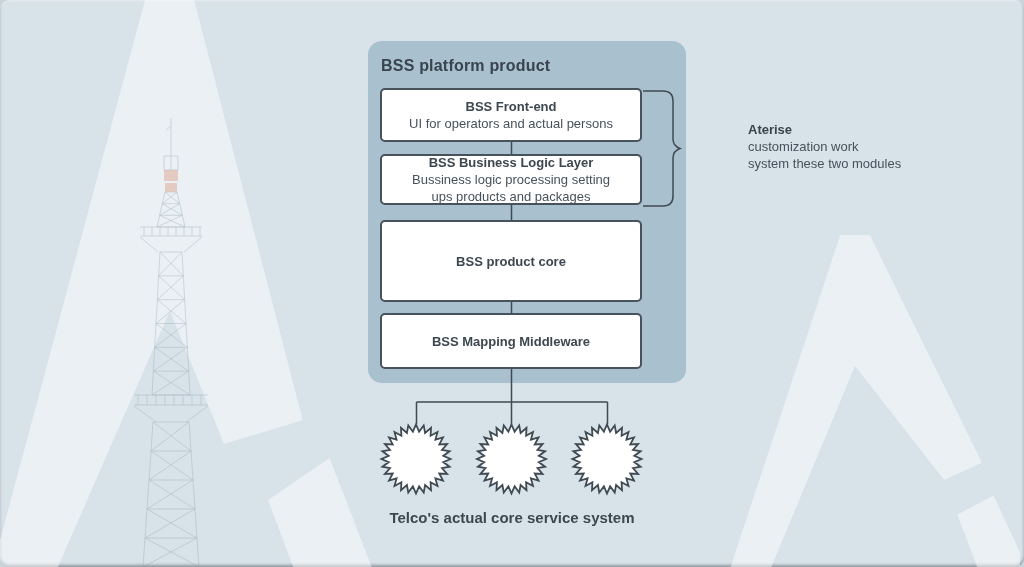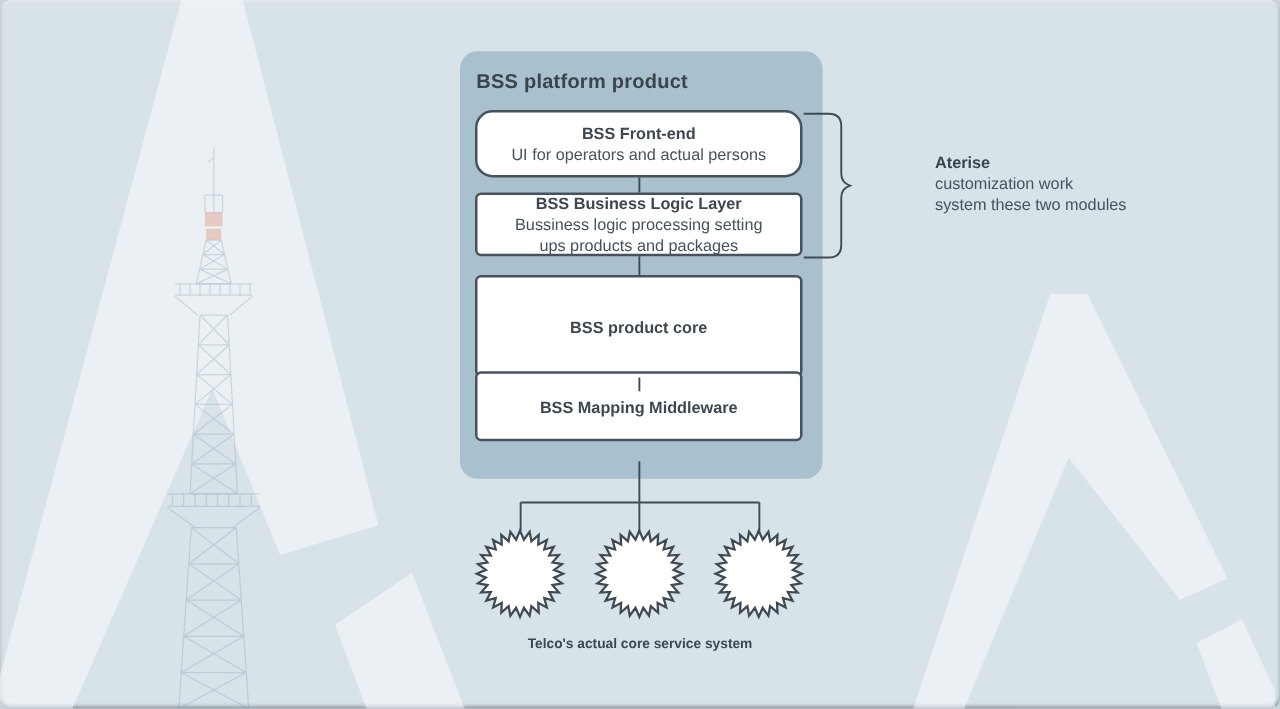--- a/index.html
+++ b/index.html
@@ -12,47 +12,47 @@
   }
   .wm{position:absolute;pointer-events:none;}
   .wm-left{left:-40px;top:-60px;width:440px;height:700px;}
   .wm-right{left:690px;top:235px;width:330px;height:345px;}
   .wm polygon{fill:#ffffff;fill-opacity:.47;}
   .tower{position:absolute;left:100px;top:110px;opacity:.6;pointer-events:none;}
   .t-stroke{stroke:#8ba0ad;stroke-width:1;fill:none;opacity:.55;}
   .t-orange{fill:#dd7e5e;opacity:.55;stroke:none;}
   .panel{
     position:absolute;left:368px;top:41px;width:290px;height:342px;
-    background:#a9c0cf;border-radius:14px;
+    background:#a9c0cf;border-radius:14px;padding-left:28px;
   }
   .panel-title{
     position:absolute;left:13px;top:16px;
     font-size:16px;font-weight:bold;letter-spacing:.2px;color:#39444d;
   }
   .box{
     position:absolute;left:12px;width:258px;
     background:#ffffff;border:2px solid #47525c;border-radius:5px;
     display:flex;flex-direction:column;align-items:center;justify-content:center;
     text-align:center;
   }
-  .box1{top:47px;height:50px;border-radius:14px;}
+  .box1{top:47px;height:50px;}
   .box2{top:113px;height:47px;}
   .box3{top:179px;height:78px;}
-  .box4{top:256px;height:52px;align-items:center;}
+  .box4{top:272px;height:52px;align-items:center;}
   .box-title{font-size:13px;font-weight:bold;line-height:17px;color:#3c474f;}
   .box-line{font-size:13px;line-height:17px;color:#46525b;}
   .overlay{position:absolute;left:0;top:0;pointer-events:none;}
   .line{stroke:#3f4a53;stroke-width:1.5;fill:none;}
   .star{fill:#ffffff;stroke:#3f4a53;stroke-width:1.8;}
   .annotation{position:absolute;left:708px;top:121px;width:220px;font-size:13px;line-height:17px;margin-left:40px;}
   .ann-title{font-weight:bold;color:#39444d;}
   .ann-line{color:#46525b;}
   .bottom-label{
     position:absolute;left:312px;top:509px;width:400px;text-align:center;
-    font-size:11px;font-weight:bold;color:#3c474f;
+    font-size:15px;font-weight:bold;color:#3c474f;
   }
 </style>
 </head>
 <body>
 
 <div class="frame">
 
   <svg class="wm wm-left" viewBox="0 0 100 100" preserveAspectRatio="none">
     <polygon points="45.7,0 49.7,0 77.9,68.6 60,72 47.7,53 15,100 3,100"></polygon>
     <polygon points="70,80 84,74 100,100 82,100"></polygon>

